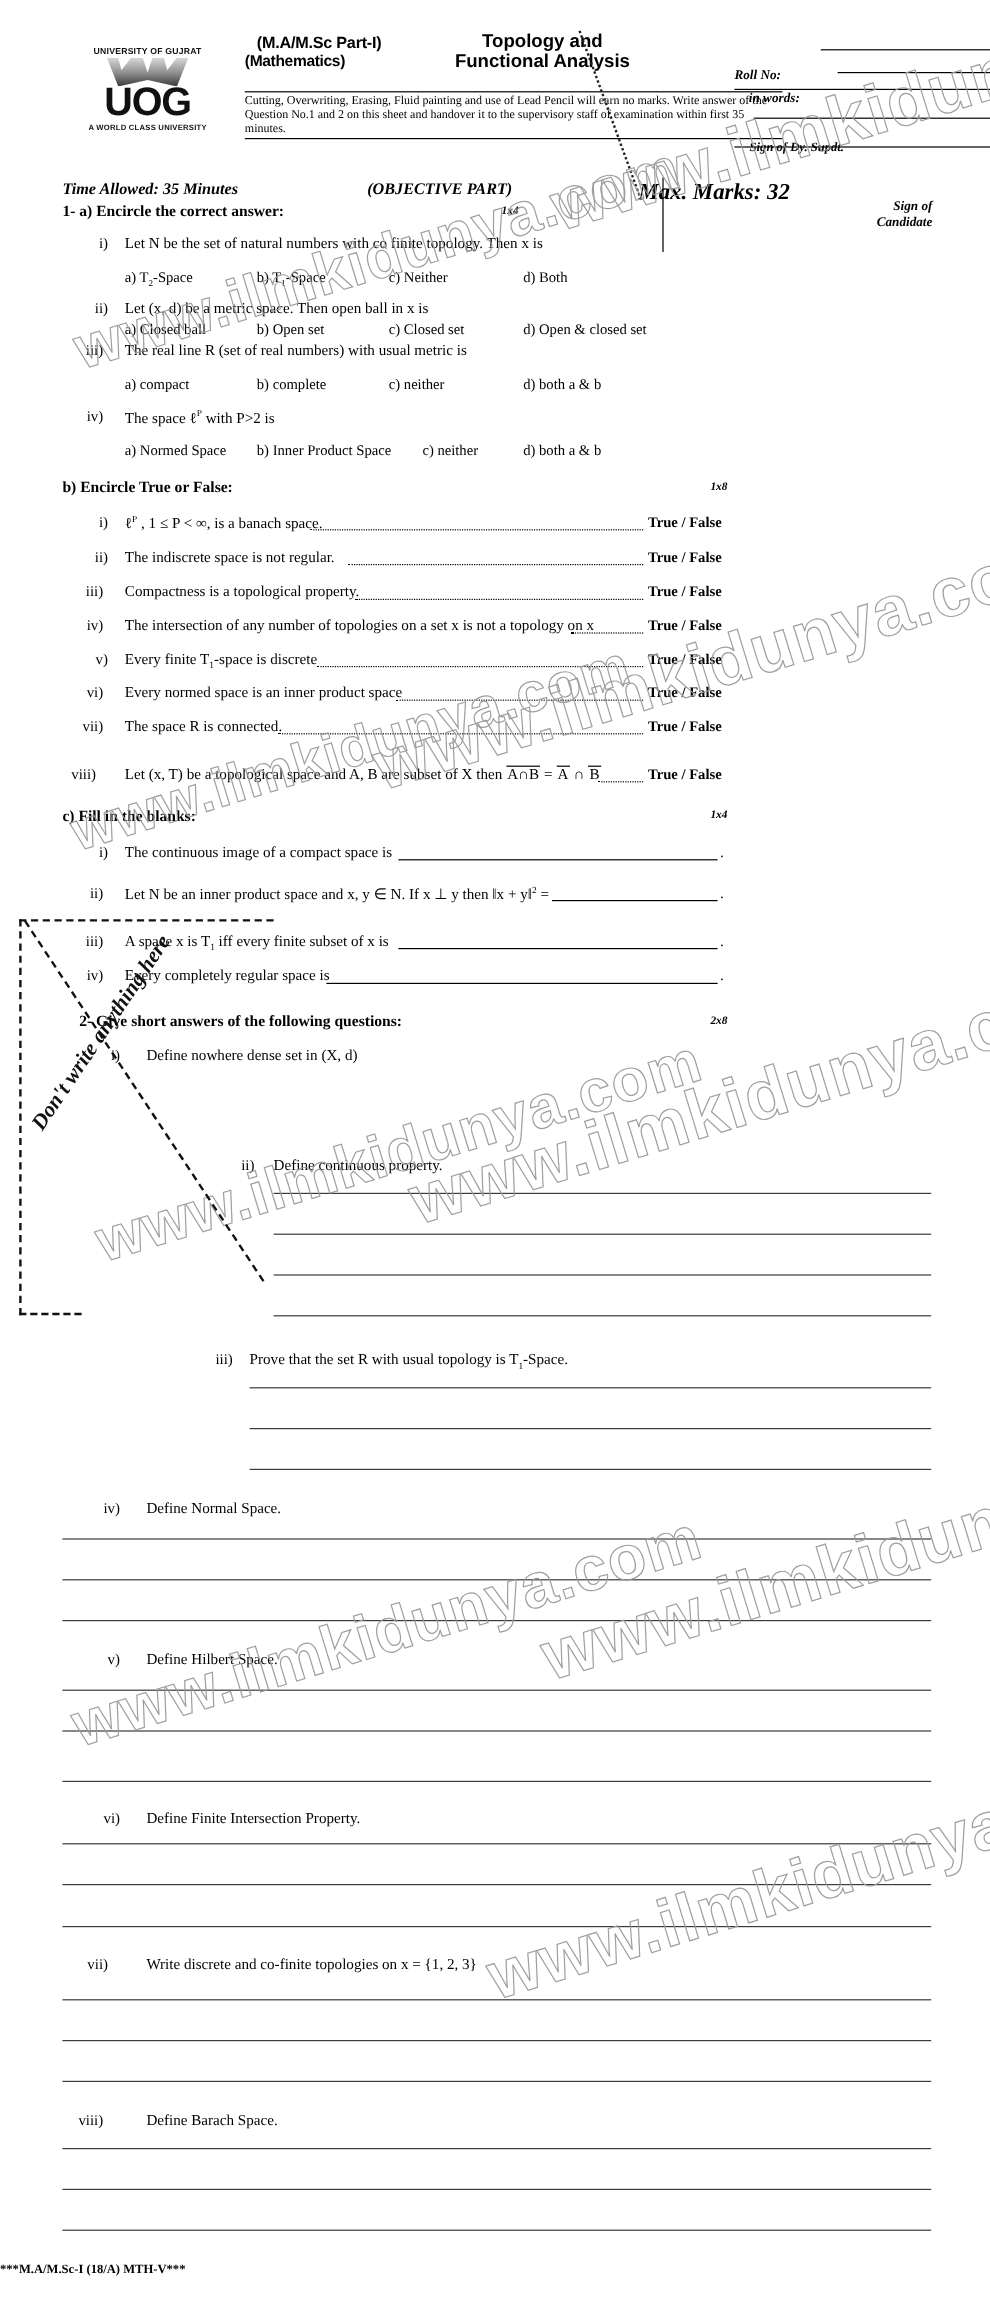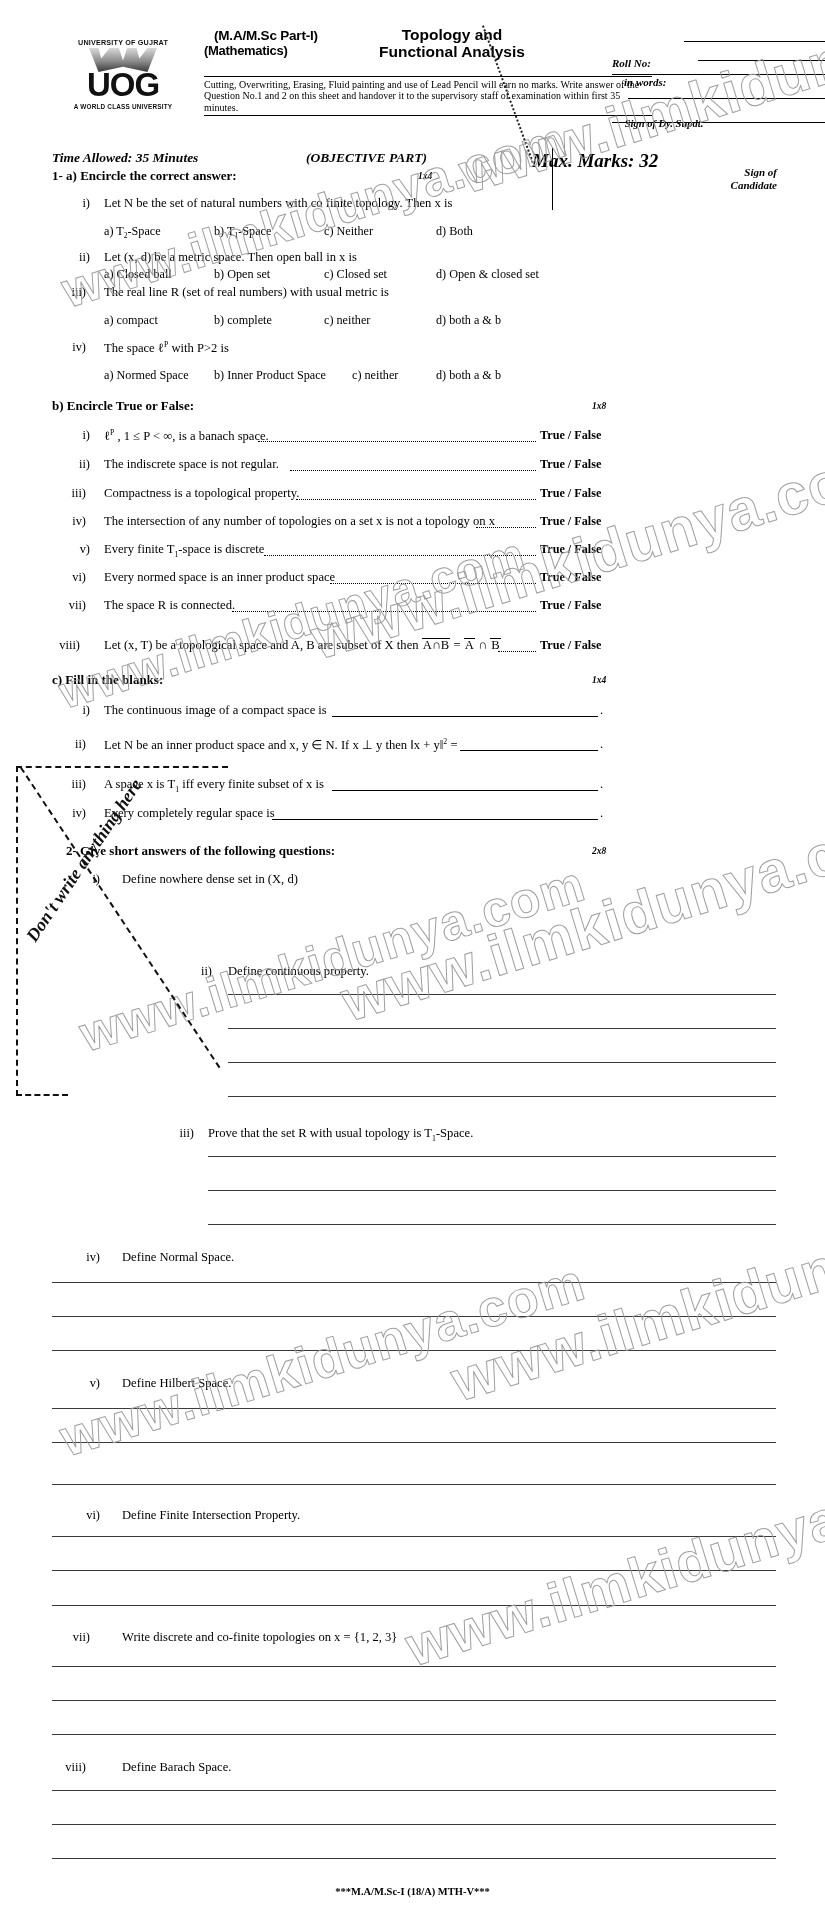--- a/index.html
+++ b/index.html
@@ -115,21 +115,21 @@
   .dwbox .edge-left{position:absolute;left:0;top:0;height:330px;border-left:2px dashed #111;}
   .dwbox .edge-bottom{position:absolute;left:0;top:328px;width:52px;border-top:2px dashed #111;}
   .dwbox .edge-diag{position:absolute;left:4px;top:2px;width:2px;height:360px;
       border-left:2px dashed #111;transform:rotate(-33.5deg);transform-origin:top left;}
   .dwbox .dwtext{
       position:absolute;left:6px;top:168px;
       font-family:"Liberation Serif", serif;font-style:italic;font-weight:bold;font-size:18px;
       white-space:nowrap;transform:rotate(-56deg);transform-origin:left top;color:#111;
   }
 
-  .footer{position:absolute;left:0;right:0;top:1886px;text-align:center;
+  .footer{position:absolute;left:0;right:0;top:1886px;text-align:left;
      font-weight:bold;font-size:10.5px;}
 </style>
 </head>
 <body>
 
 <div id="page">
 
   <div class="header">
 
     <div class="logo">

